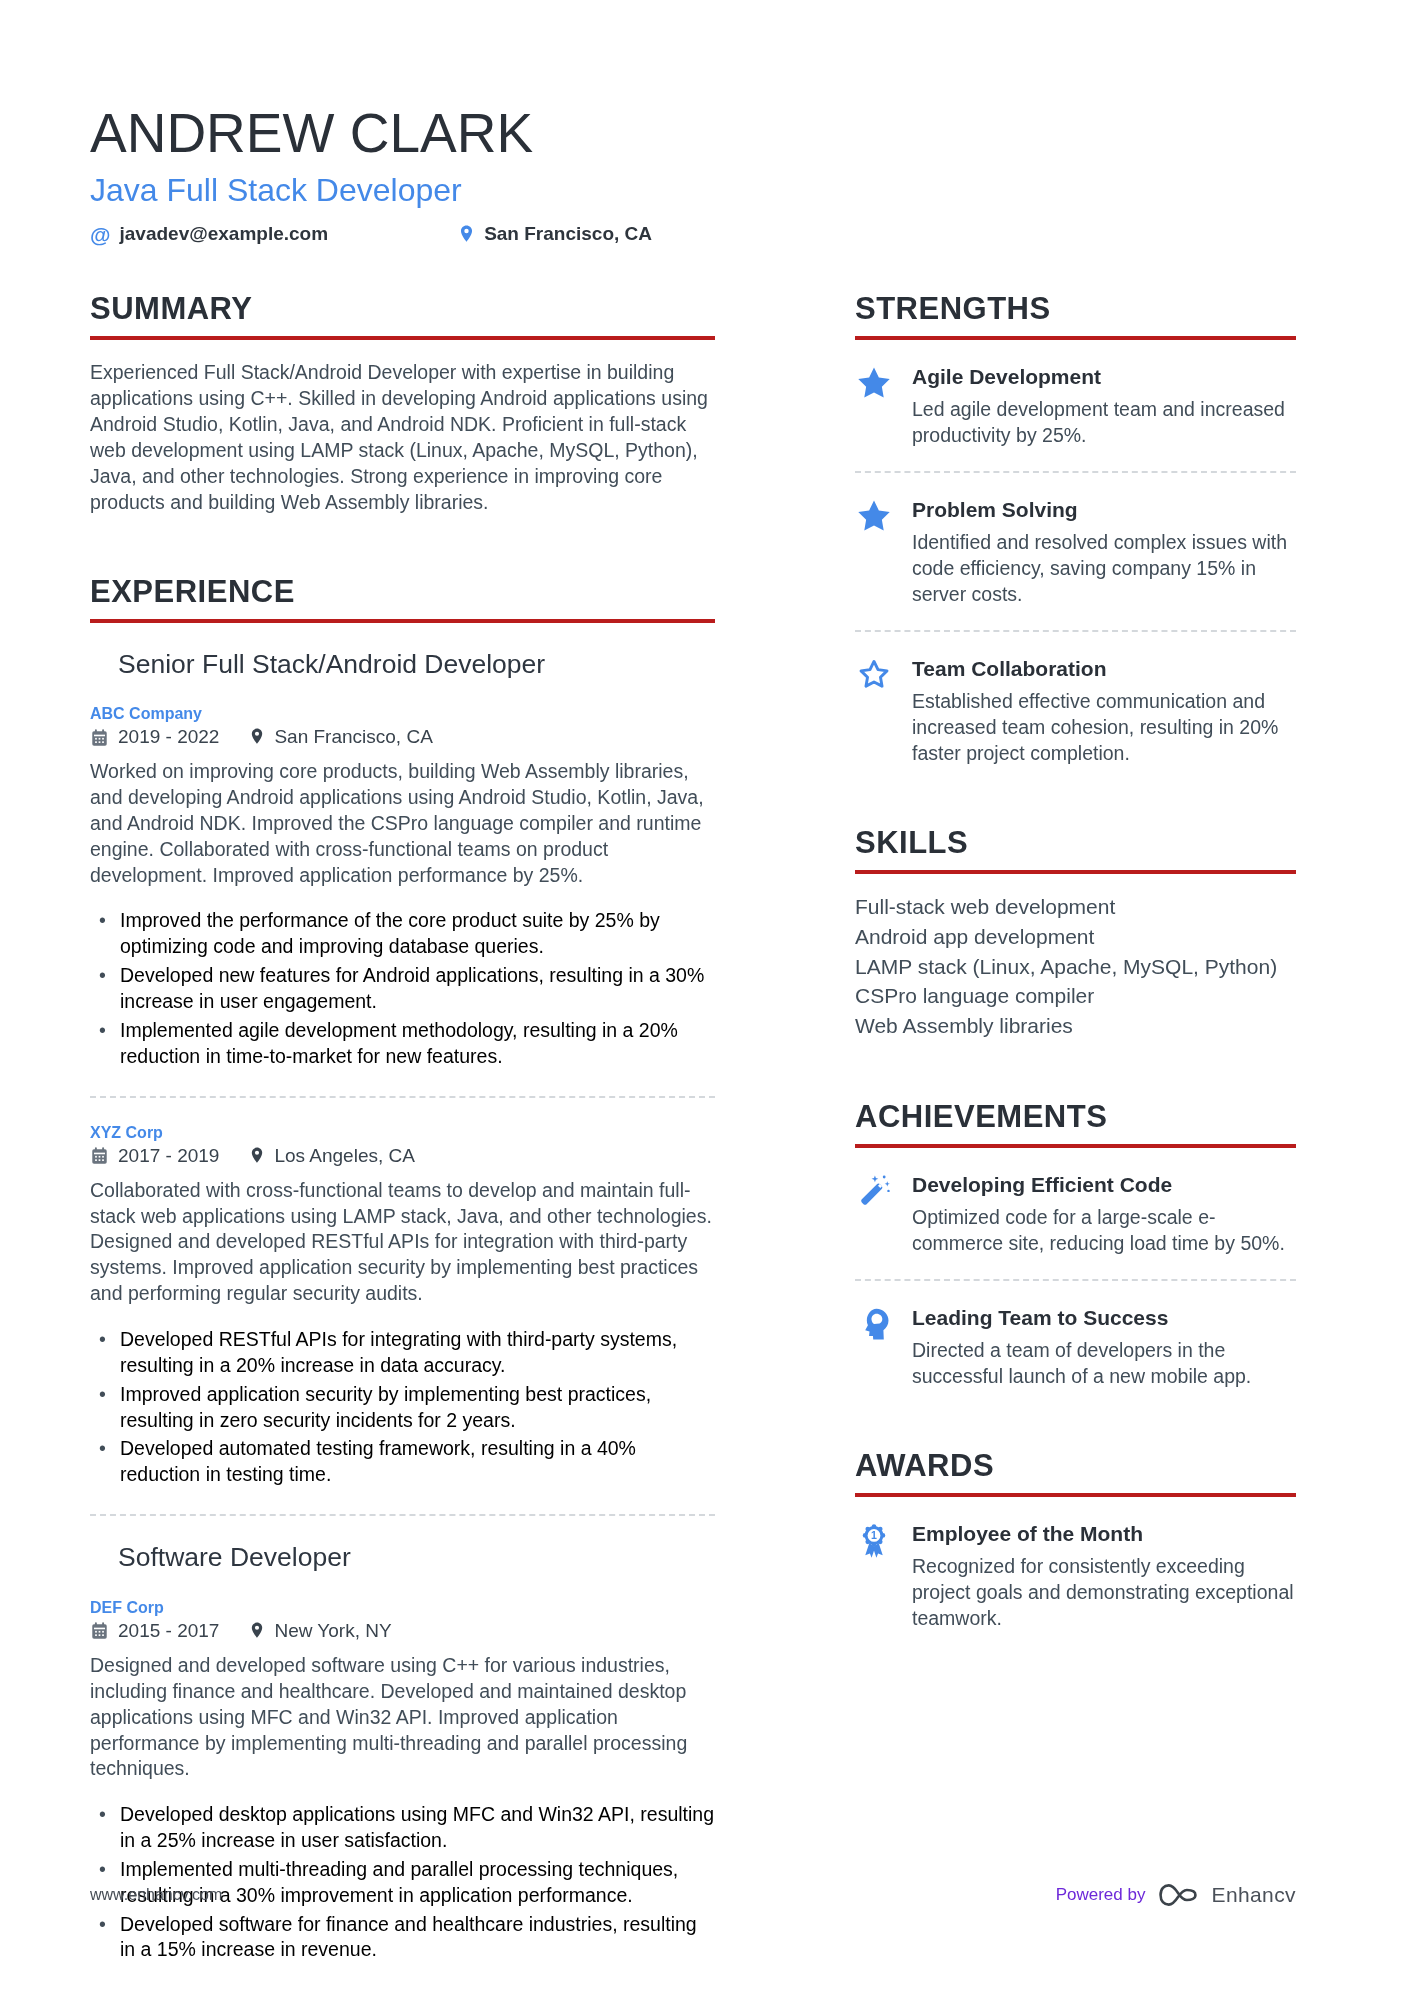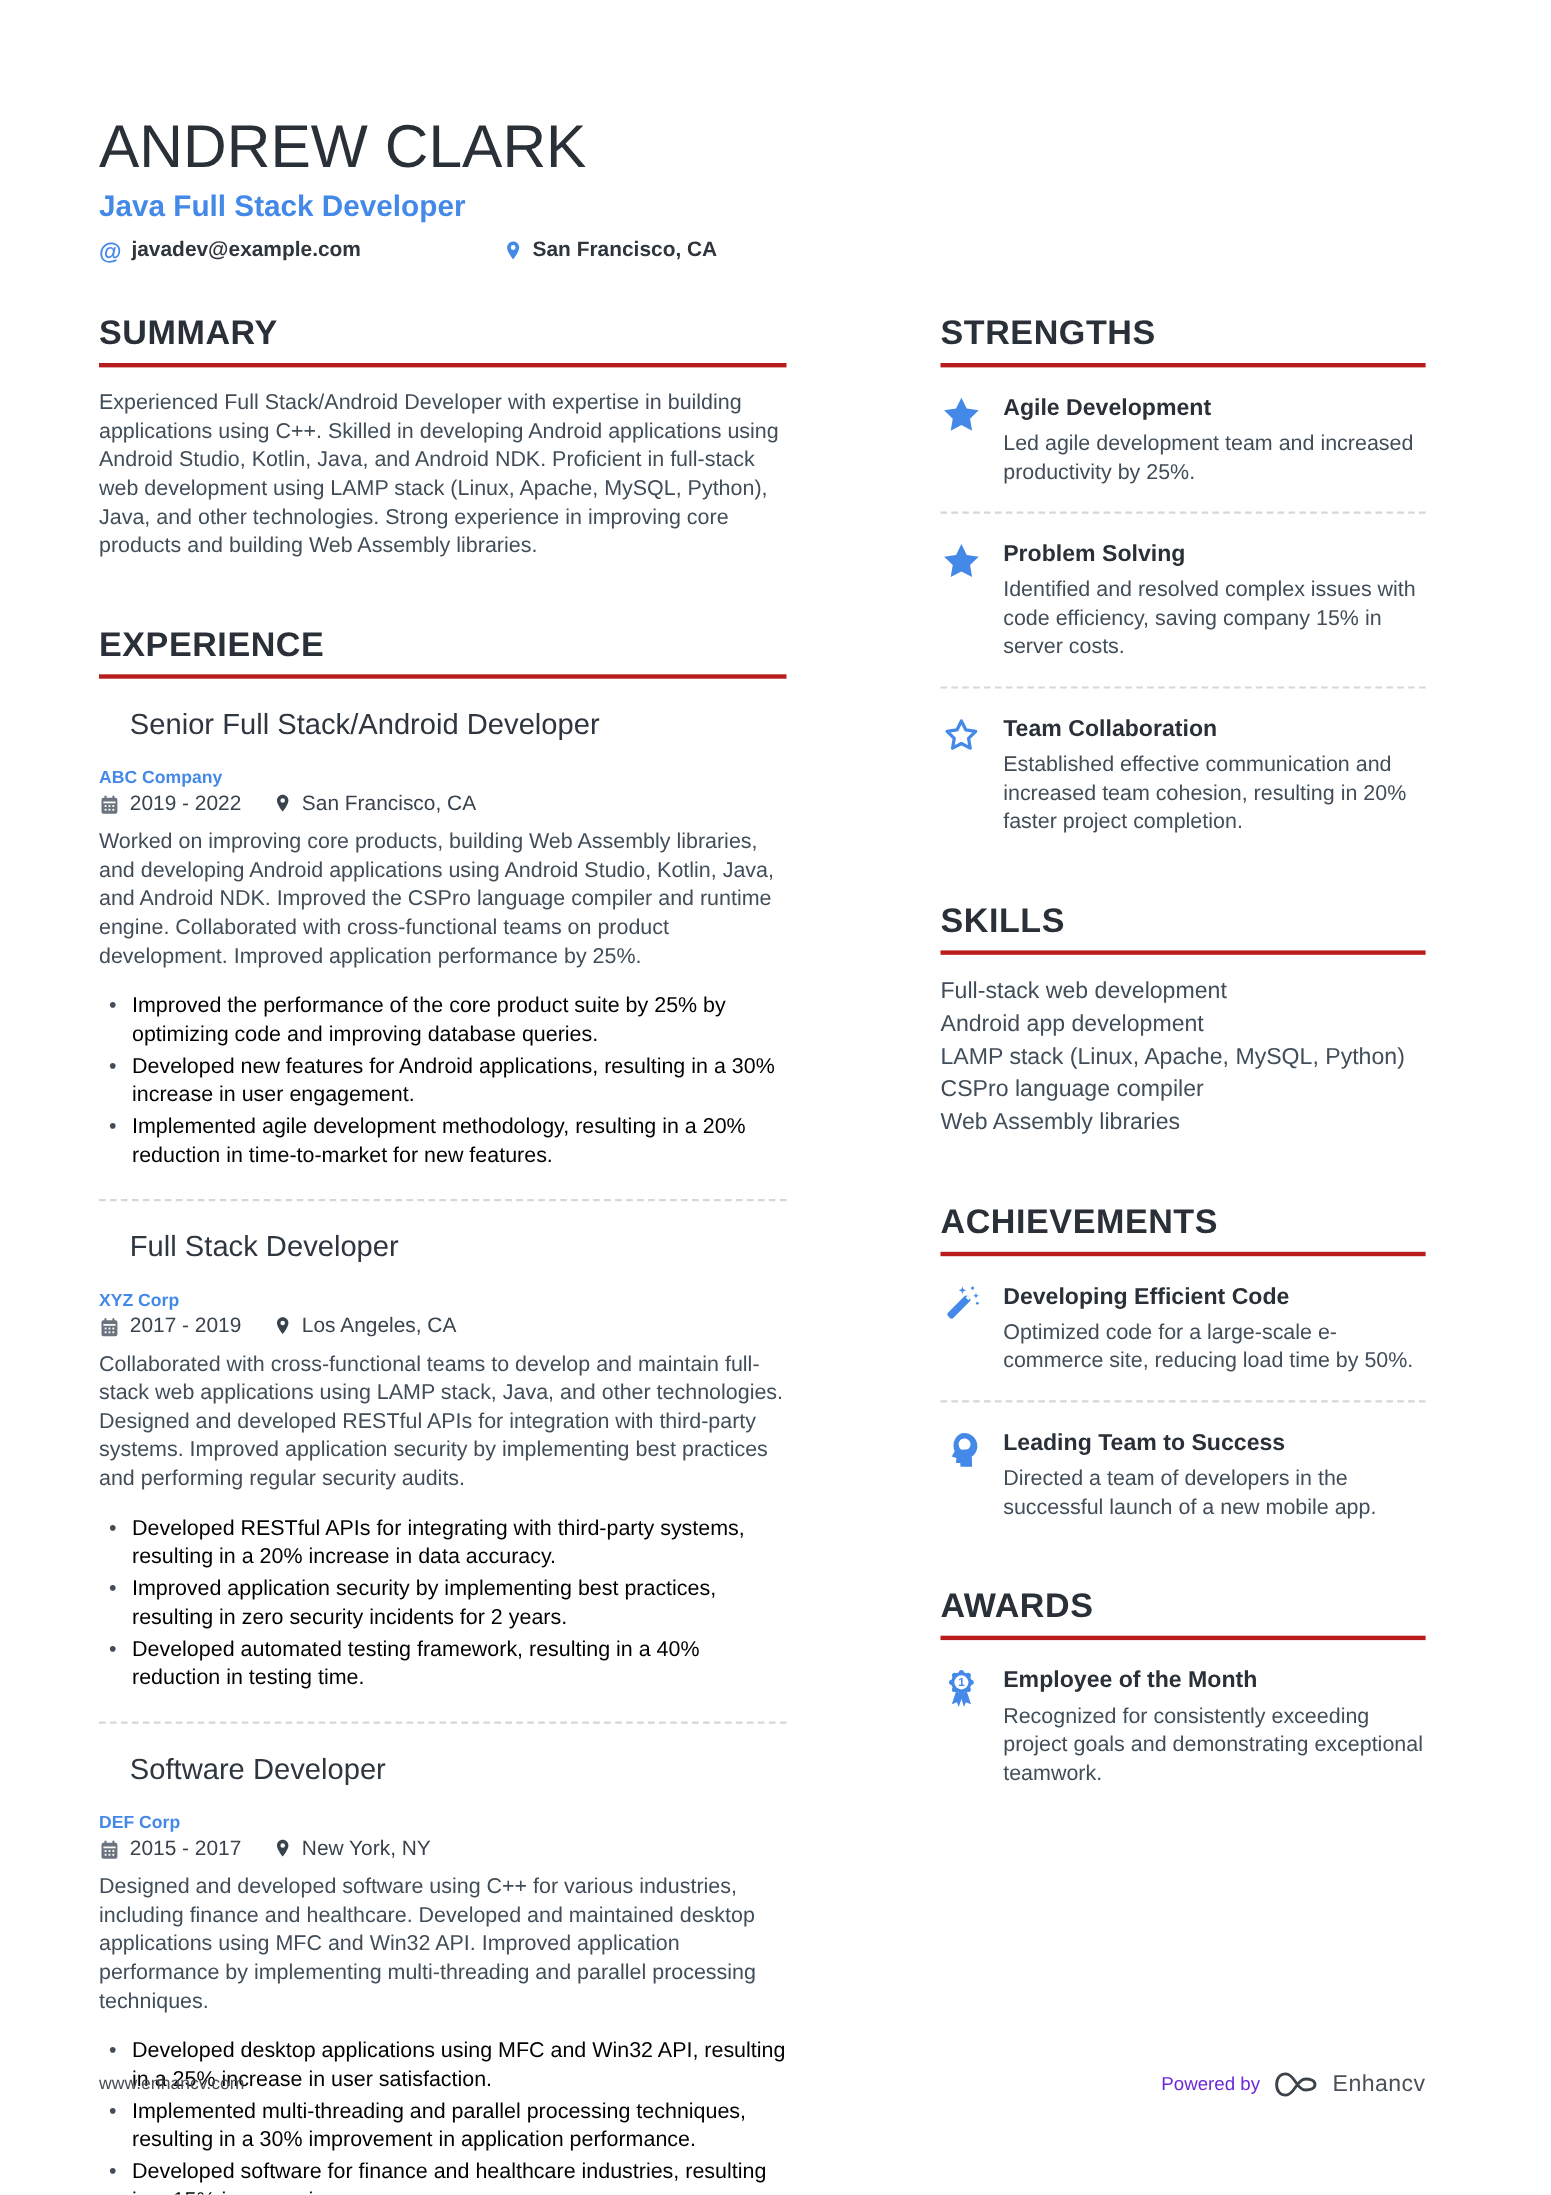--- a/index.html
+++ b/index.html
@@ -6,21 +6,21 @@
   html,body { margin:0; padding:0; }
   body {
     width:1410px; height:1995px; background:#ffffff; position:relative;
     font-family:"Liberation Sans", sans-serif; color:#414d58;
     -webkit-font-smoothing:antialiased;
   }
   .page { position:absolute; inset:0; padding:106px 114px 0 90px; }
 
   
   .name { margin:0; font-size:55px; line-height:1; font-weight:400; color:#2a3038; letter-spacing:0; }
-  .job-headline { margin-top:11px; font-size:27px; font-weight:700; color:#4489e8; }
+  .job-headline { margin-top:11px; font-size:32px; font-weight:400; color:#4489e8; }
   .contact-row { display:flex; align-items:center; column-gap:130px; margin-top:14px; }
   .contact-item { display:flex; align-items:center; gap:9px; font-size:19px; font-weight:700; color:#2e353d; }
   .at-glyph { color:#4489e8; font-size:21px; font-weight:700; line-height:1; }
 
   
   .columns { display:flex; margin-top:46px; }
   .col-left  { width:625px; margin-right:140px; flex:0 0 625px; }
   .col-right { width:441px; flex:0 0 441px; }
 
   section { margin-bottom:58px; }
@@ -134,21 +134,20 @@
           <ul class="bullets">
             <li>Improved the performance of the core product suite by 25% by optimizing code and improving database queries.</li>
             <li>Developed new features for Android applications, resulting in a 30% increase in user engagement.</li>
             <li>Implemented agile development methodology, resulting in a 20% reduction in time-to-market for new features.</li>
           </ul>
         </div>
 
         <hr class="dash-div">
 
         <div class="job">
-          <div class="job-title">Full Stack Developer</div>
           <div class="job-company">XYZ Corp</div>
           <div class="job-meta">
             <span class="meta-item">
               <span>
                 <svg width="19" height="19" viewBox="0 0 20 20">
                     <rect x="5.2" y="1.2" width="2" height="4.2" rx="1" fill="#6a737e"></rect>
                     <rect x="12.8" y="1.2" width="2" height="4.2" rx="1" fill="#6a737e"></rect>
                     <rect x="2.4" y="3.4" width="15.2" height="15.2" rx="1.8" fill="#6a737e"></rect>
                     <rect x="4.2" y="7" width="11.6" height="1.7" fill="#ffffff"></rect>
                     <rect x="5.4" y="10.4" width="1.8" height="1.8" fill="#ffffff"></rect>

